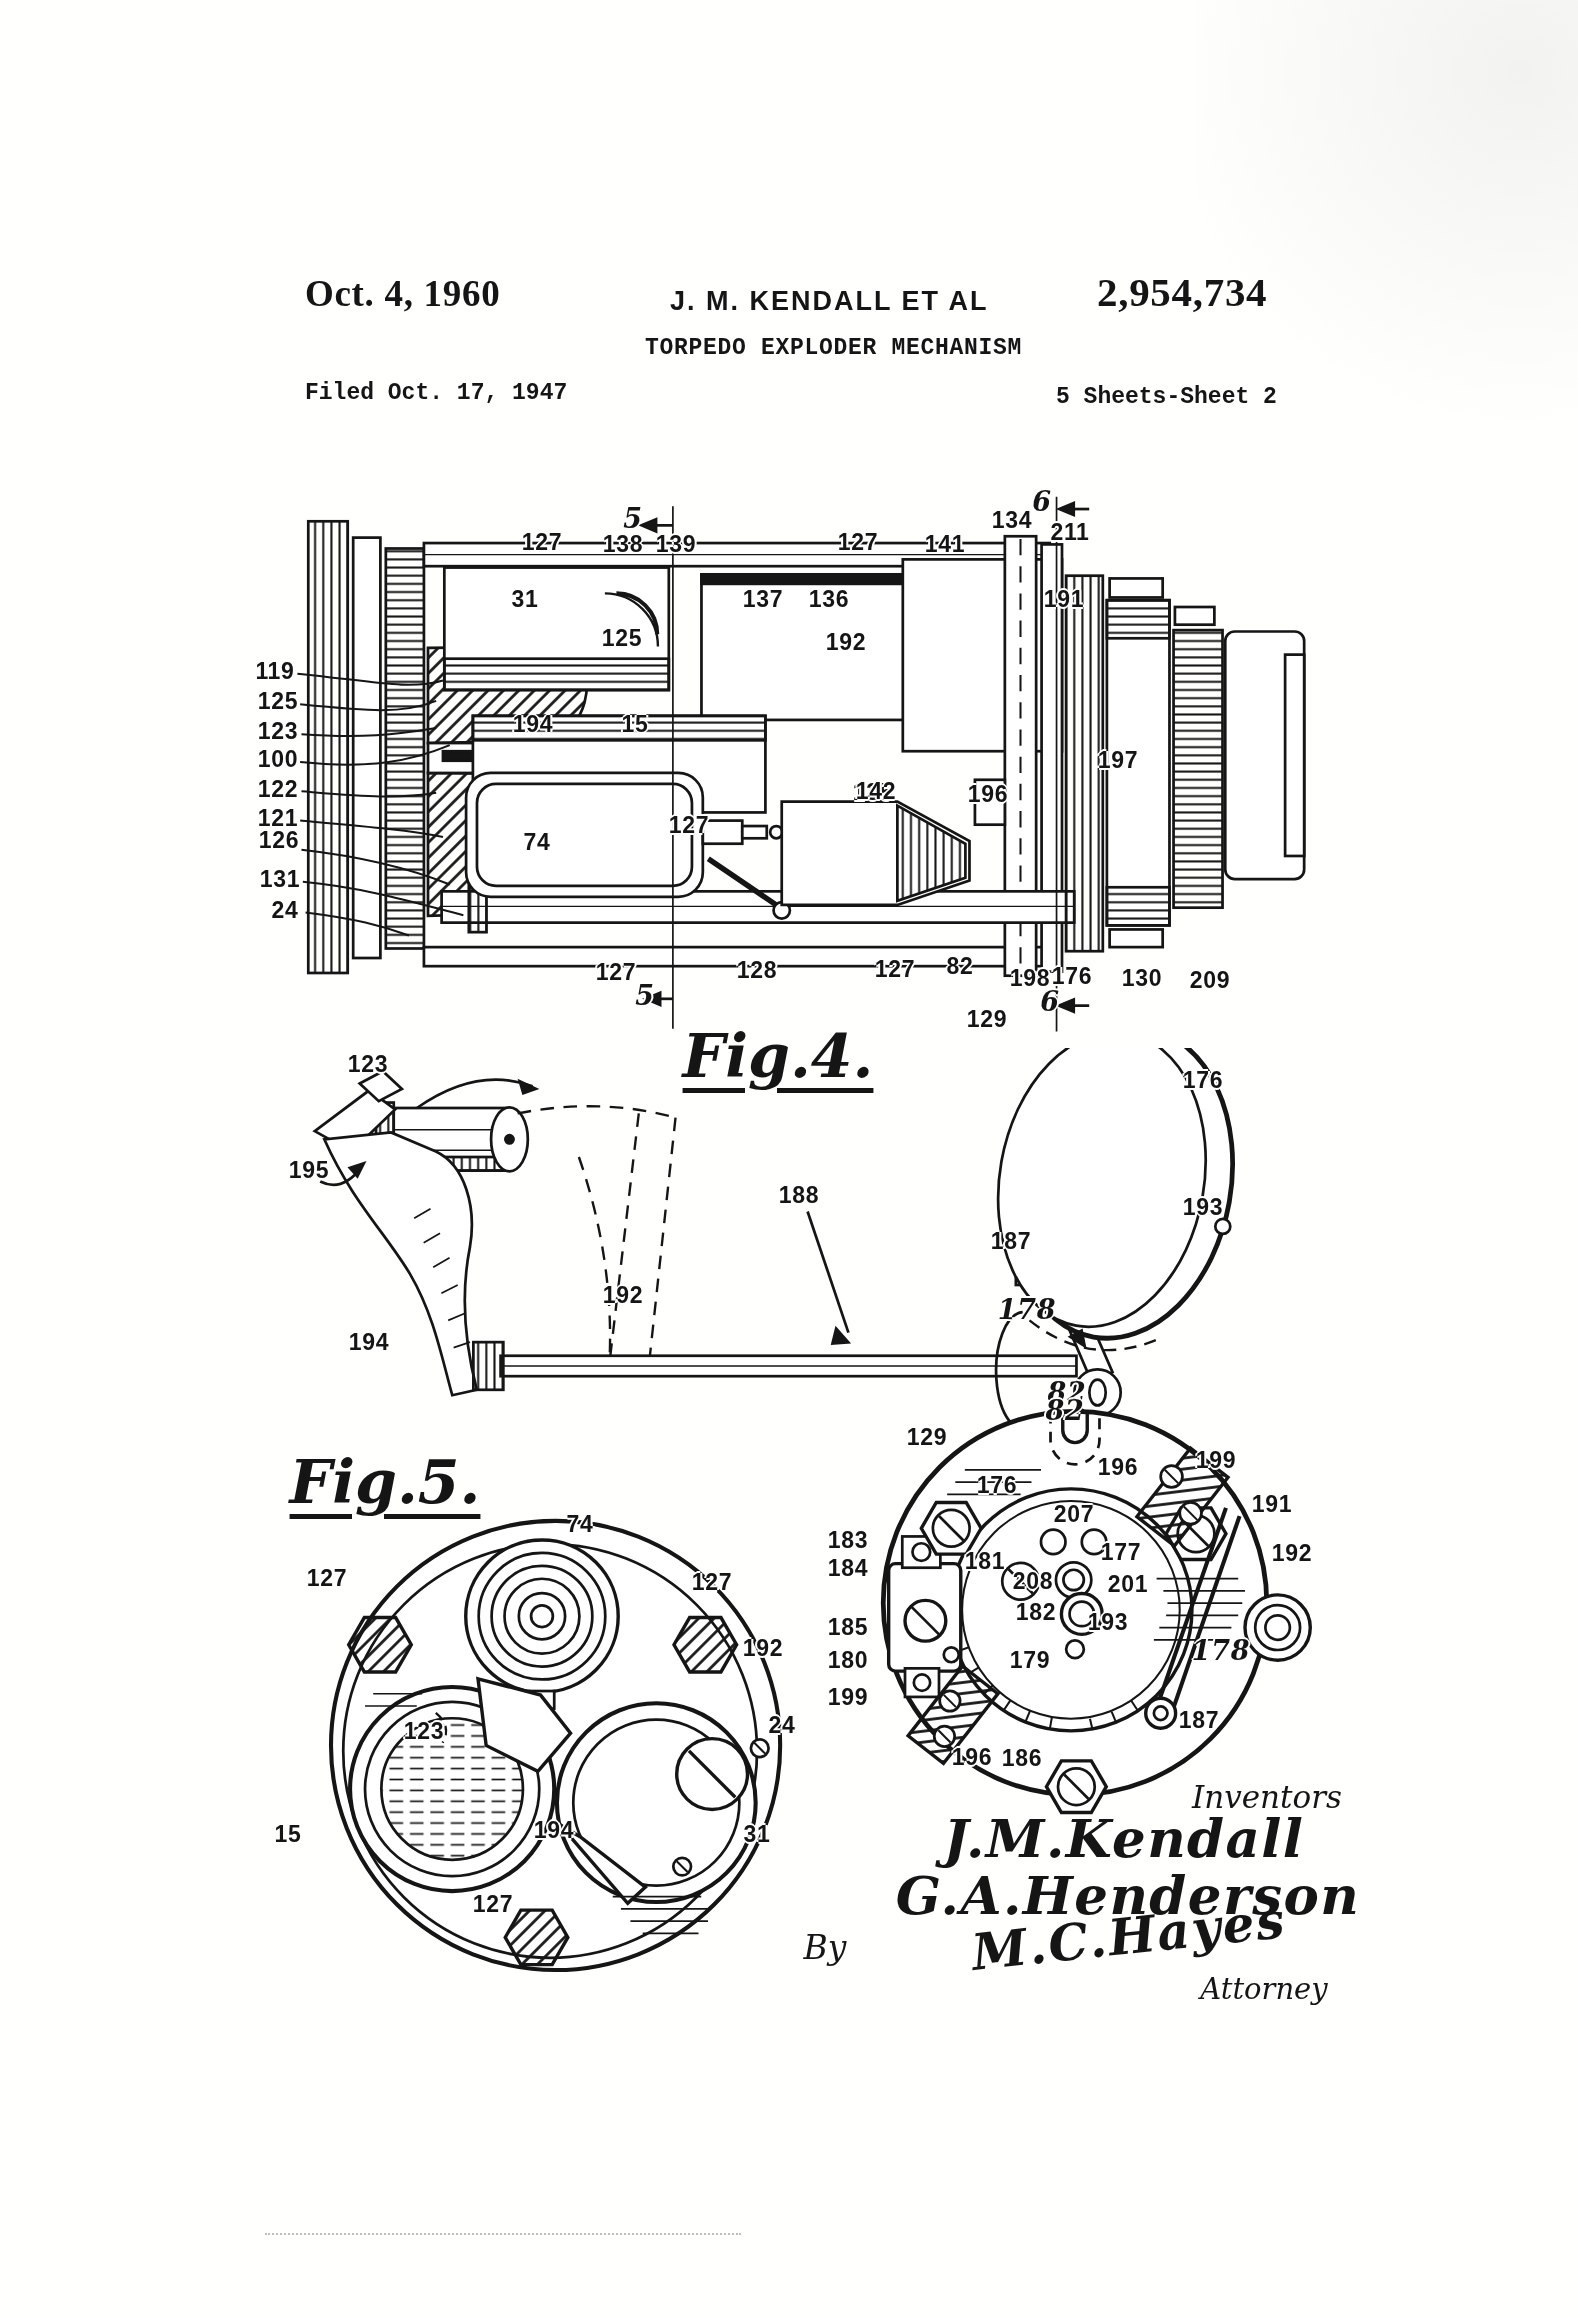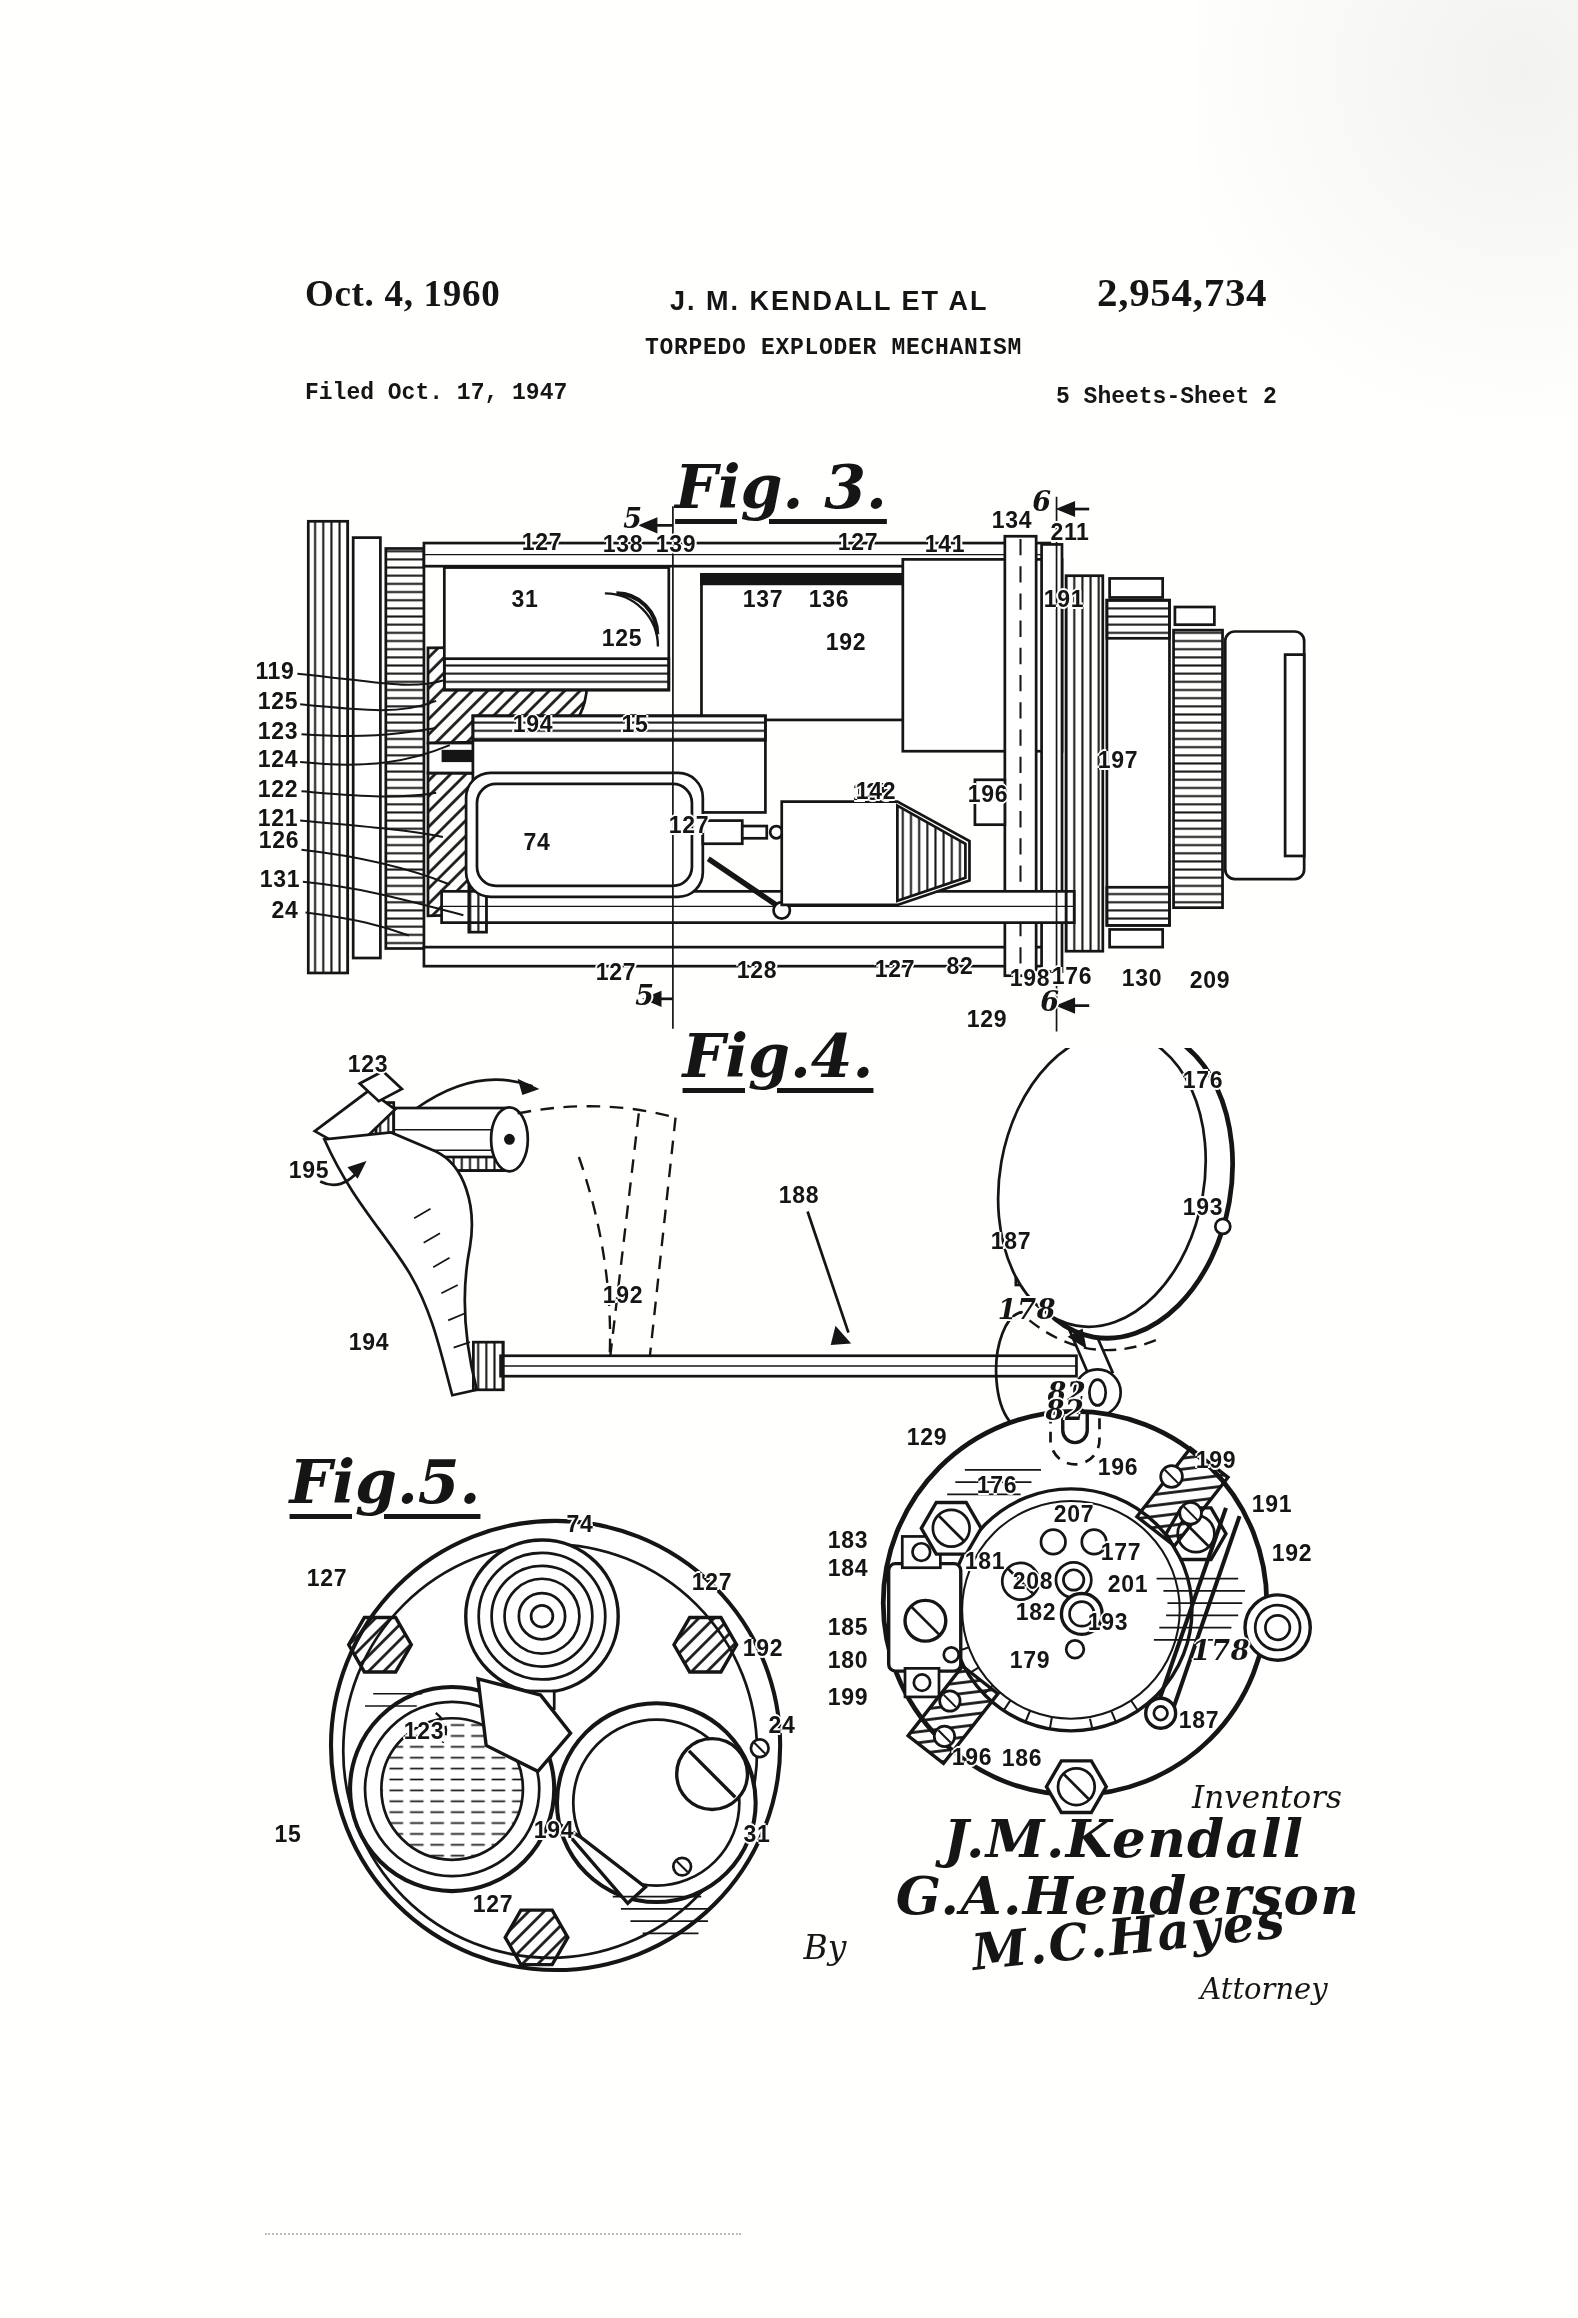--- a/index.html
+++ b/index.html
@@ -50,21 +50,20 @@
   <header>
     <div class="hitem h-date">Oct. 4, 1960</div>
     <div class="hitem h-inv">J. M. KENDALL  ET AL</div>
     <div class="hitem h-num">2,954,734</div>
     <div class="hitem h-title">TORPEDO EXPLODER MECHANISM</div>
     <div class="hitem h-filed">Filed Oct. 17, 1947</div>
     <div class="hitem h-sheet">5 Sheets-Sheet 2</div>
   </header>
 
   <section class="figure">
-    <div class="fig-label l3">Fig. 3.</div>
     <svg class="art" style="left:293px;top:490px;width:1021px;height:551px" viewBox="430 720 1500 810">
       <defs>
         <pattern id="p3d" patternUnits="userSpaceOnUse" width="16" height="16" patternTransform="rotate(45)">
           <line x1="8" y1="0" x2="8" y2="16" stroke="#151515" stroke-width="4"></line>
           </pattern>
         <pattern id="p3v" patternUnits="userSpaceOnUse" width="12" height="12">
           <line x1="6" y1="0" x2="6" y2="12" stroke="#151515" stroke-width="3"></line>
           </pattern>
         <pattern id="p3h" patternUnits="userSpaceOnUse" width="12" height="12">
           <line x1="0" y1="6" x2="12" y2="6" stroke="#151515" stroke-width="3"></line>
@@ -165,21 +164,21 @@
         <span class="callout" style="left: 1070px; top: 532px;">211</span>
         <span class="callout" style="left: 525px; top: 599px;">31</span>
         <span class="callout" style="left: 763px; top: 599px; text-align: center;">137</span>
         <span class="callout" style="left: 829px; top: 599px;">136</span>
         <span class="callout" style="left: 1064px; top: 599px;">191</span>
         <span class="callout" style="left: 622px; top: 638px;">125</span>
         <span class="callout" style="left: 846px; top: 642px;">192</span>
         <span class="callout" style="left: 275px; top: 671px;">119</span>
         <span class="callout" style="left: 278px; top: 701px;">125</span>
         <span class="callout" style="left: 278px; top: 731px;">123</span>
-        <span class="callout" style="left: 278px; top: 759px;">124</span>
+        <span class="callout" style="left: 278px; top: 759px;">100</span>
         <span class="callout" style="left: 278px; top: 789px;">122</span>
         <span class="callout" style="left: 278px; top: 818px;">121</span>
         <span class="callout" style="left: 279px; top: 840px;">126</span>
         <span class="callout" style="left: 280px; top: 879px;">131</span>
         <span class="callout" style="left: 285px; top: 910px;">24</span>
         <span class="callout" style="left: 533px; top: 724px;">194</span>
         <span class="callout" style="left: 635px; top: 724px;">15</span>
         <span class="callout" style="left: 689px; top: 825px;">127</span>
         <span class="callout" style="left: 537px; top: 842px;">74</span>
         <span class="callout" style="left: 873px; top: 792px;">135</span>

